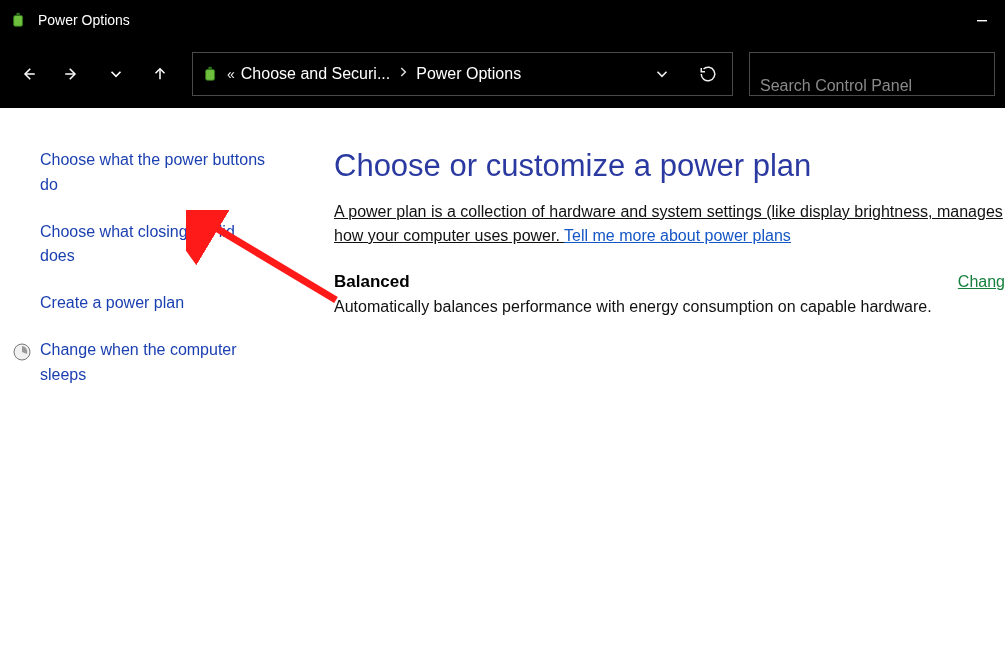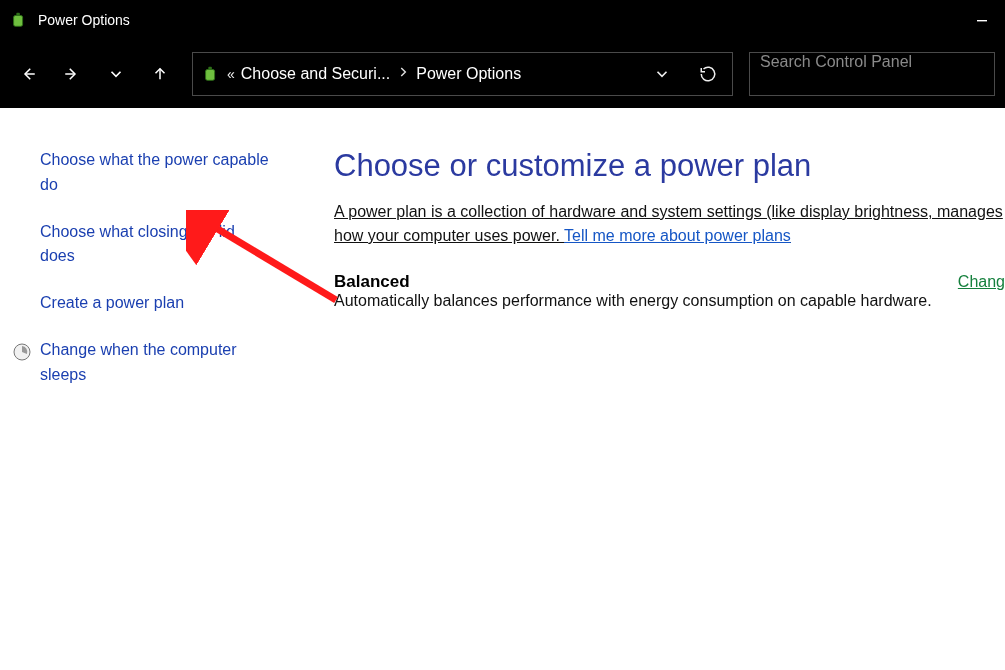--- a/index.html
+++ b/index.html
@@ -73,21 +73,21 @@
   .address .sep { color:#ccc; }
   .address-spacer { flex:1; }
   .address .dropbtn, .address .refreshbtn {
     width:40px; height:40px; display:flex; align-items:center; justify-content:center; color:#eee;
   }
   .searchbox {
     width: 246px;
     height: 44px;
     border: 1px solid #4a4a4a;
     margin-left: 12px;
-    display:flex; align-items:flex-start;
+    display:flex; align-items:flex-end;
     padding: 0 10px;
   }
   .searchbox input {
     background: transparent;
     border: none;
     outline: none;
     color: #fff;
     font-size: 16px;
     width: 100%;
   }
@@ -163,20 +163,21 @@
     font-weight:700;
     font-size:17px;
   }
   .plan-row .change {
     margin-left:auto;
     color:#15803d;
     font-size:16px;
   }
   .plan-sub {
     font-size:16px;
+    margin-top:6px;
     color:#111;
   }
 
   
   .red-arrow {
     position:absolute;
     left: 186px;
     top: 210px;
     pointer-events:none;
   }
@@ -259,21 +260,21 @@
     </div>
   </div>
 
   <div class="searchbox">
     <input type="text" placeholder="Search Control Panel" style="">
   </div>
 </div>
 
 <div class="content">
   <div class="sidebar">
-    <a href="#">Choose what the power capable do</a>
+    <a href="#">Choose what the power buttons do</a>
     <a href="#">Choose what closing the lid does</a>
     <a href="#">Create a power plan</a>
     <div class="sidebar-row">
       <span class="sideicon">
         <svg viewBox="0 0 20 20">
             <circle cx="10" cy="10" r="8" fill="#f1f1f1" stroke="#777"></circle>
             <path d="M10 10 L10 4 A6 6 0 0 1 15 12 Z" fill="#999"></path>
           </svg>
       </span>
       <a href="#" style="margin-bottom:13px">Change when the computer sleeps</a>

